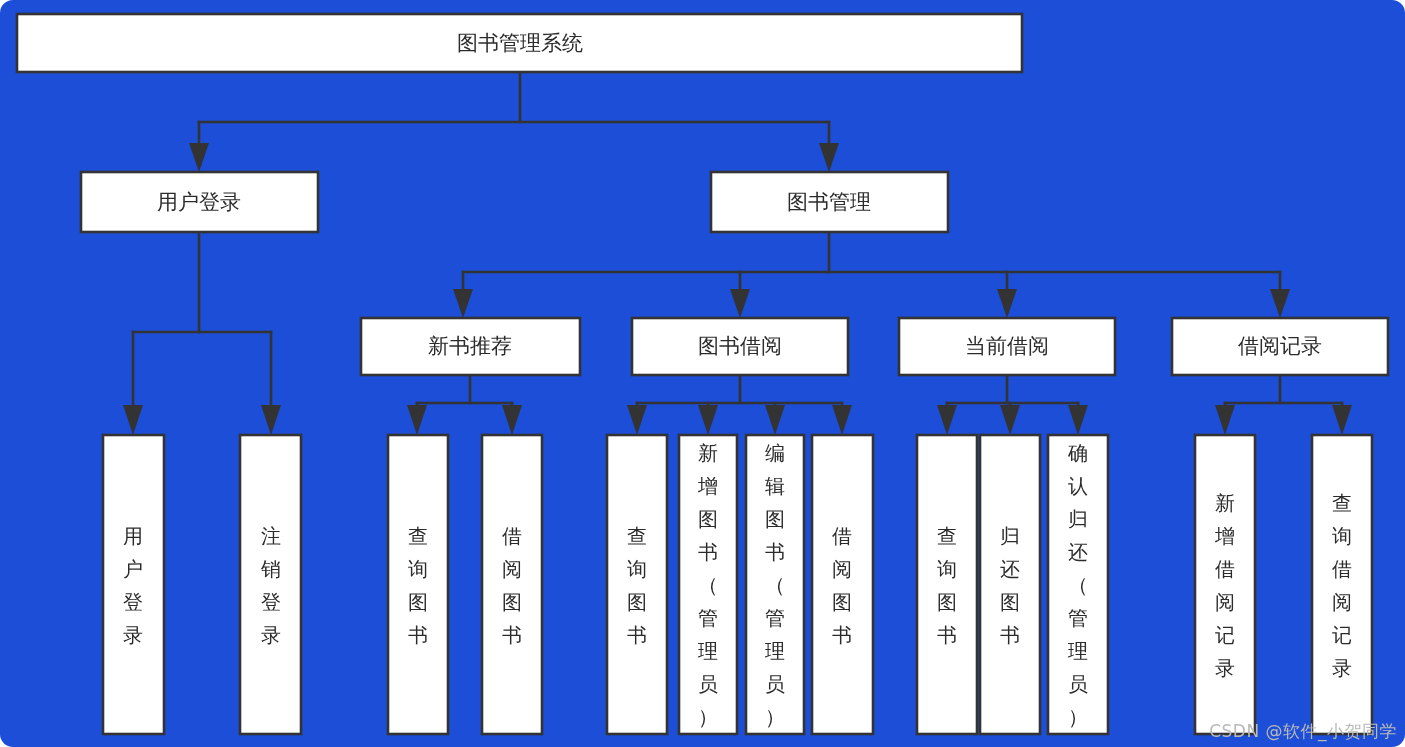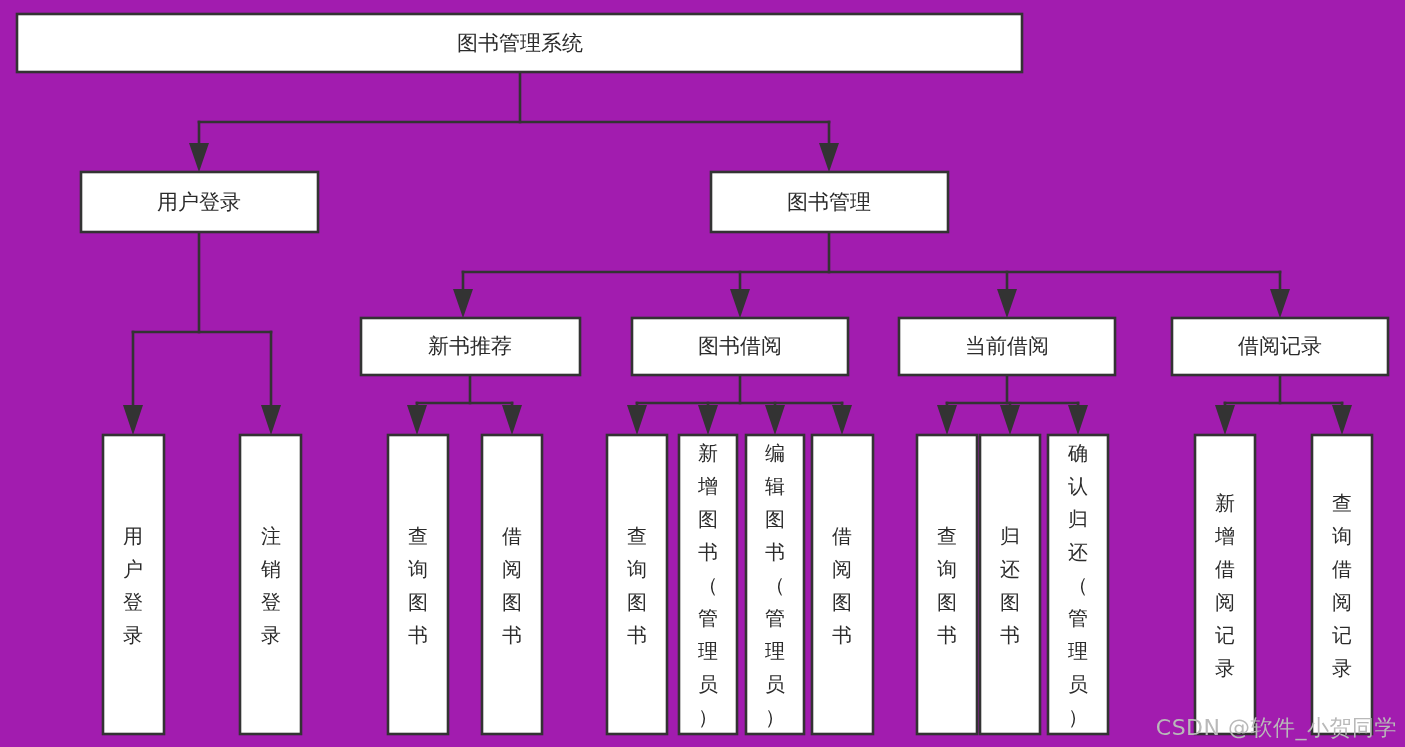--- a/index.html
+++ b/index.html
@@ -8,22 +8,23 @@
     padding: 0;
     background: #ffffff;
   }
   body {
     font-family: "DejaVu Sans", "Liberation Sans", sans-serif;
   }
   #diagram-root {
     position: relative;
     width: 1405px;
     height: 747px;
-    background: #a21caf;
+    background: #1d4ed8;
     overflow: hidden;
+    border-radius: 13px;
   }
   svg#tree-svg {
     position: absolute;
     top: 0;
     left: 0;
     width: 1405px;
     height: 747px;
   }
   .node-box {
     fill: #ffffff;
@@ -51,21 +52,21 @@
     font-family: "DejaVu Sans", "Liberation Sans", sans-serif;
     font-size: 20px;
     fill: #2b2b2b;
     text-anchor: middle;
   }
   .watermark {
     position: absolute;
     right: 8px;
     bottom: 4px;
     font-family: "DejaVu Sans", "Liberation Sans", sans-serif;
-    font-size: 22px;
+    font-size: 17px;
     color: #b9b9b9;
     white-space: nowrap;
     letter-spacing: 0.5px;
     pointer-events: none;
   }
 </style>
 </head>
 <body>
 
 <div id="diagram-root">

